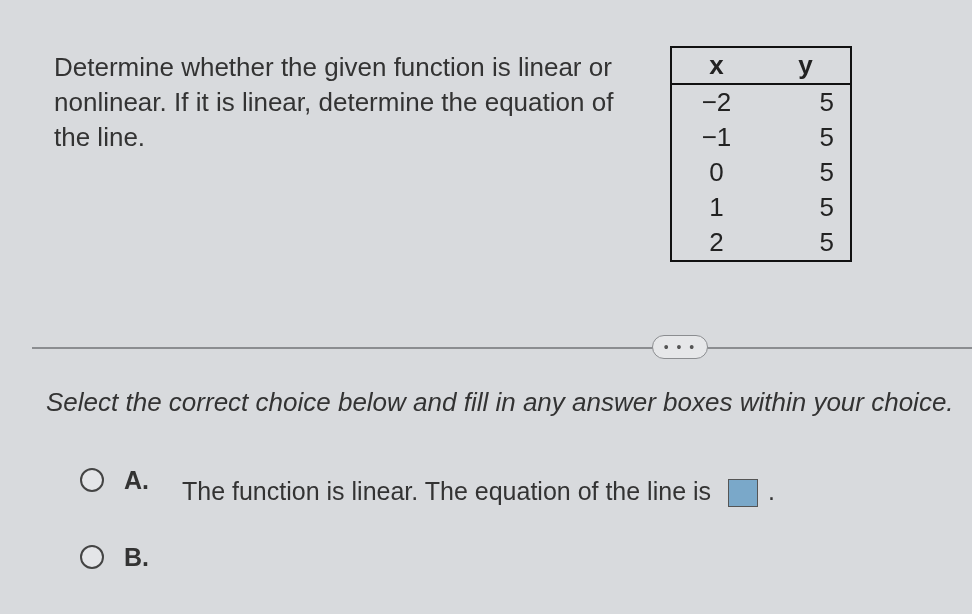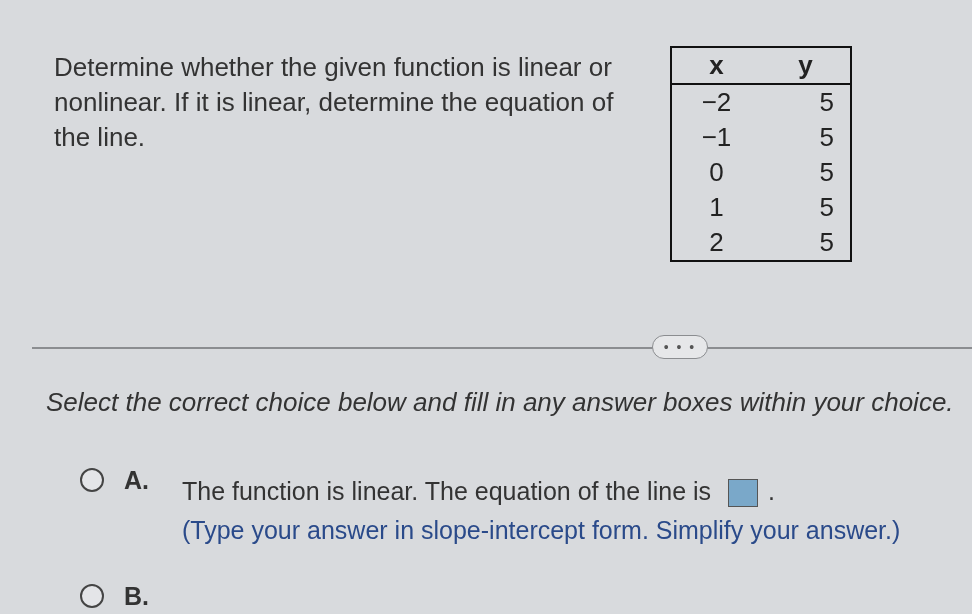--- a/index.html
+++ b/index.html
@@ -188,21 +188,20 @@
 </div>
 
 <div class="instruction">Select the correct choice below and fill in any answer boxes within your choice.</div>
 
 <div class="choices">
   <div class="choice-row">
     <div class="radio"></div>
     <div class="choice-letter">A.</div>
     <div class="choice-body">
       <span>The function is linear. The equation of the line is </span><span class="answer-box"></span><span>.</span><br>
-      <span class="hint">(Type your answer in slope-intercept form. Simplify your answer.)</span>
     </div>
   </div>
 
   <div class="choice-row">
     <div class="radio"></div>
     <div class="choice-letter">B.</div>
   </div>
 </div>
 
 </body></html>

